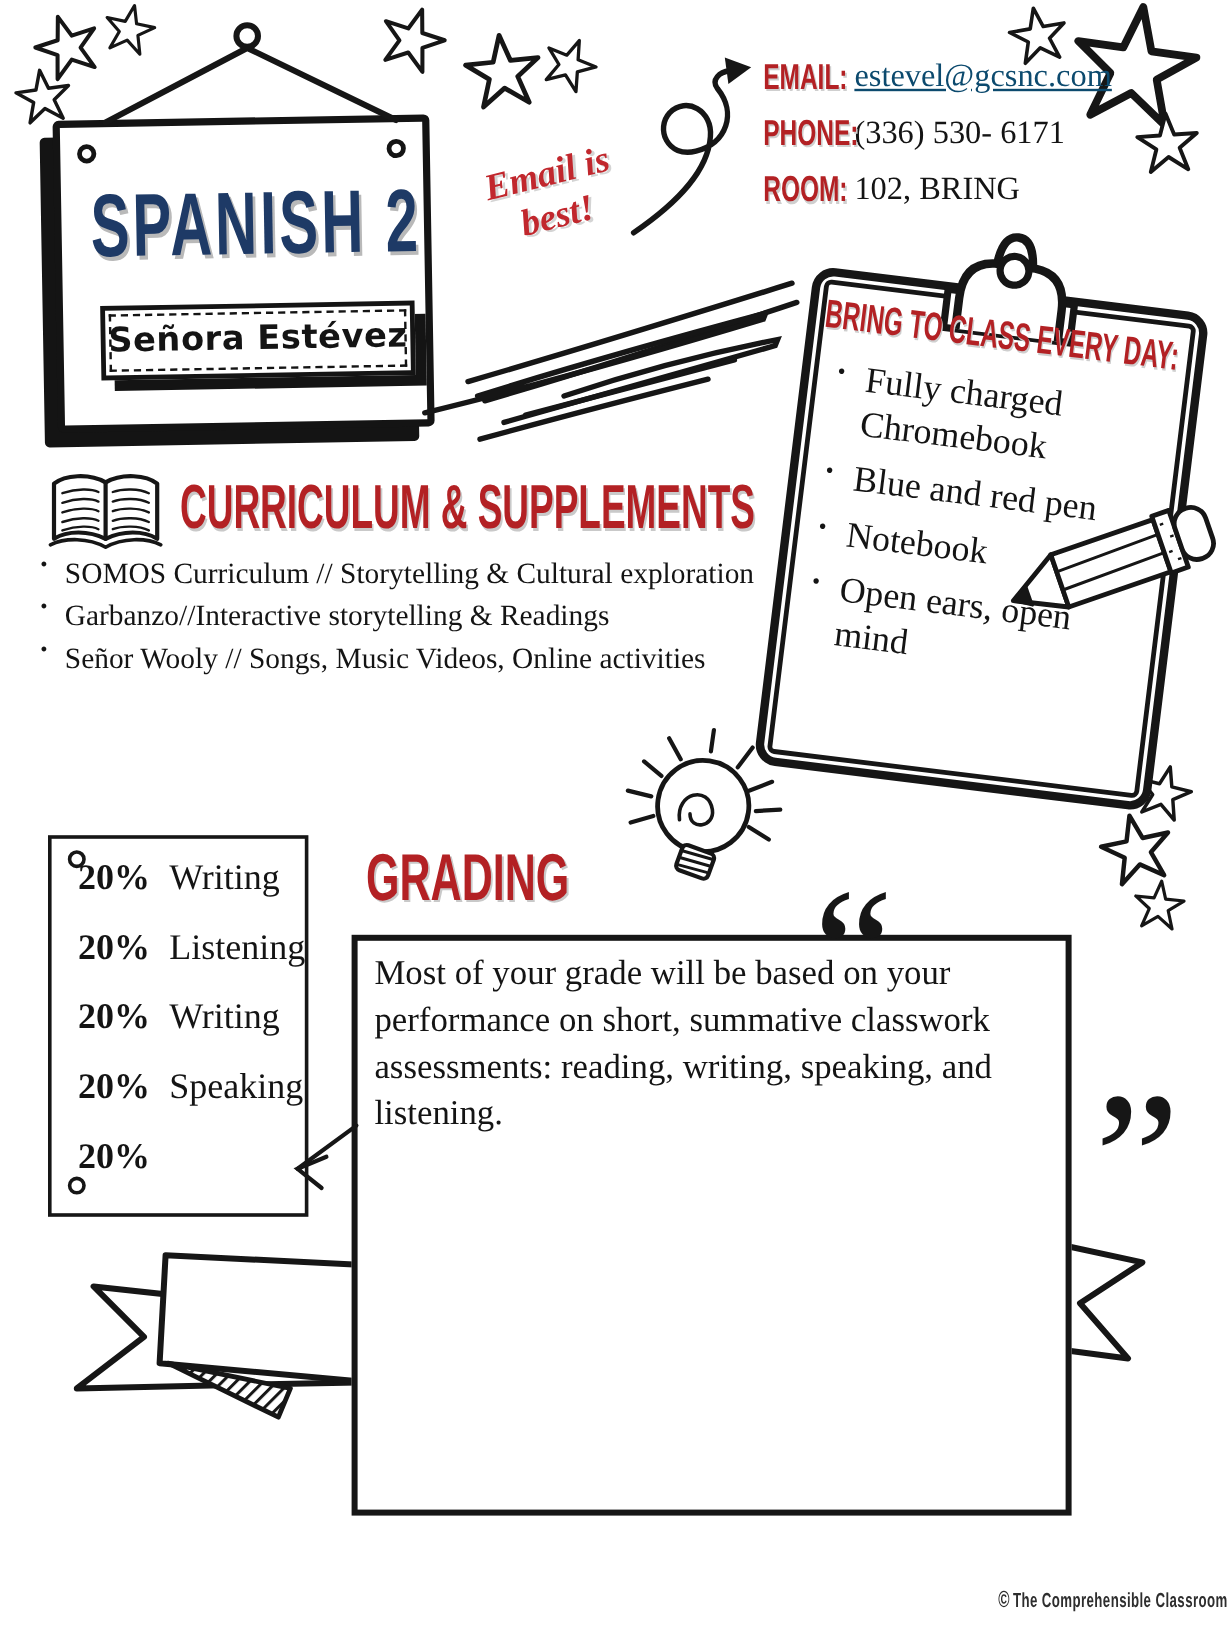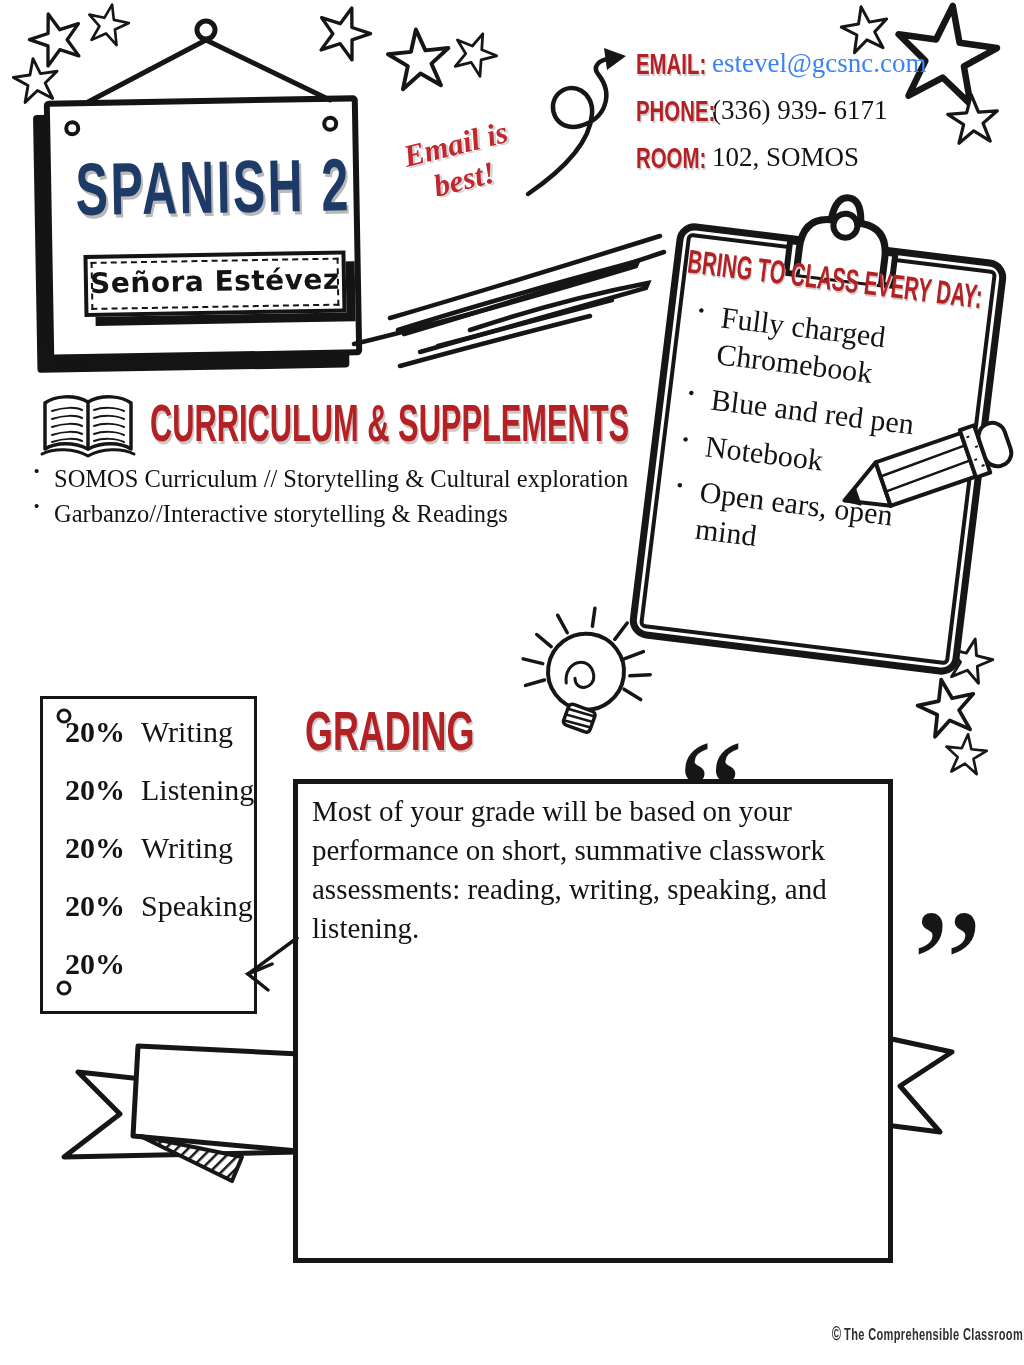--- a/index.html
+++ b/index.html
@@ -48,21 +48,21 @@
   }
 
   
   #contact { position:absolute; left:636px; top:48px; z-index:2; }
   .contact-row { display:flex; align-items:baseline; margin-bottom:13px; height:34px; }
   .contact-label {
     width:72px; font-size:24px; color:#b32124; text-shadow:1.5px 1.5px 0 #cfcfcf;
     transform:scale(0.85,1.25); transform-origin:left center;
   }
   .contact-value { font-size:27px; margin-left:4px; }
-  .email-link { color:#3b82f6; }
+  .email-link { color:#0c4a6e; text-decoration:underline; }
 
   #email-note {
     position:absolute; left:392px; top:126px; width:136px; z-index:3;
     transform:rotate(-14deg); text-align:center;
     font-family:"Liberation Serif", serif; font-style:italic; font-weight:700;
     font-size:31px; color:#c1272d; line-height:1.15;
     text-shadow:2px 2px 0 #d4d4d4;
   }
 
   
@@ -214,25 +214,25 @@
     </div>
   </div>
 
   <div id="contact">
     <div class="contact-row">
       <span class="contact-label hand">EMAIL:</span>
       <span class="contact-value email-link">estevel@gcsnc.com</span>
     </div>
     <div class="contact-row">
       <span class="contact-label hand">PHONE:</span>
-      <span class="contact-value">(336) 939- 6171</span>
+      <span class="contact-value">(336) 530- 6171</span>
     </div>
     <div class="contact-row">
       <span class="contact-label hand">ROOM:</span>
-      <span class="contact-value">102, SOMOS</span>
+      <span class="contact-value">102, BRING</span>
     </div>
   </div>
 
   <div id="email-note">Email is best!</div>
 
   <div id="clipboard">
     <div id="clip-outer"></div>
     <div id="clip-inner"></div>
     <svg id="clip-top" width="150" height="96" viewBox="0 0 150 96">
       <rect x="22" y="58" width="106" height="32" fill="#fff" stroke="#161616" stroke-width="6"></rect>
@@ -245,20 +245,21 @@
       <li>Blue and red pen</li>
       <li>Notebook</li>
       <li>Open ears, open mind</li>
     </ul>
   </div>
 
   <span id="curriculum-title" class="hand red">CURRICULUM &amp; SUPPLEMENTS</span>
   <ul id="curriculum-list">
     <li>SOMOS Curriculum // Storytelling &amp; Cultural exploration</li>
     <li>Garbanzo//Interactive storytelling &amp; Readings</li>
+    <li>Señor Wooly // Songs, Music Videos, Online activities</li>
   </ul>
 
   <span id="grading-title" class="hand red">GRADING</span>
 
   <div id="weights-box">
     <div class="weight-row">
       <span class="weight-pct">20%</span>
       <span class="weight-skill">Writing</span>
     </div>
     <div class="weight-row">

